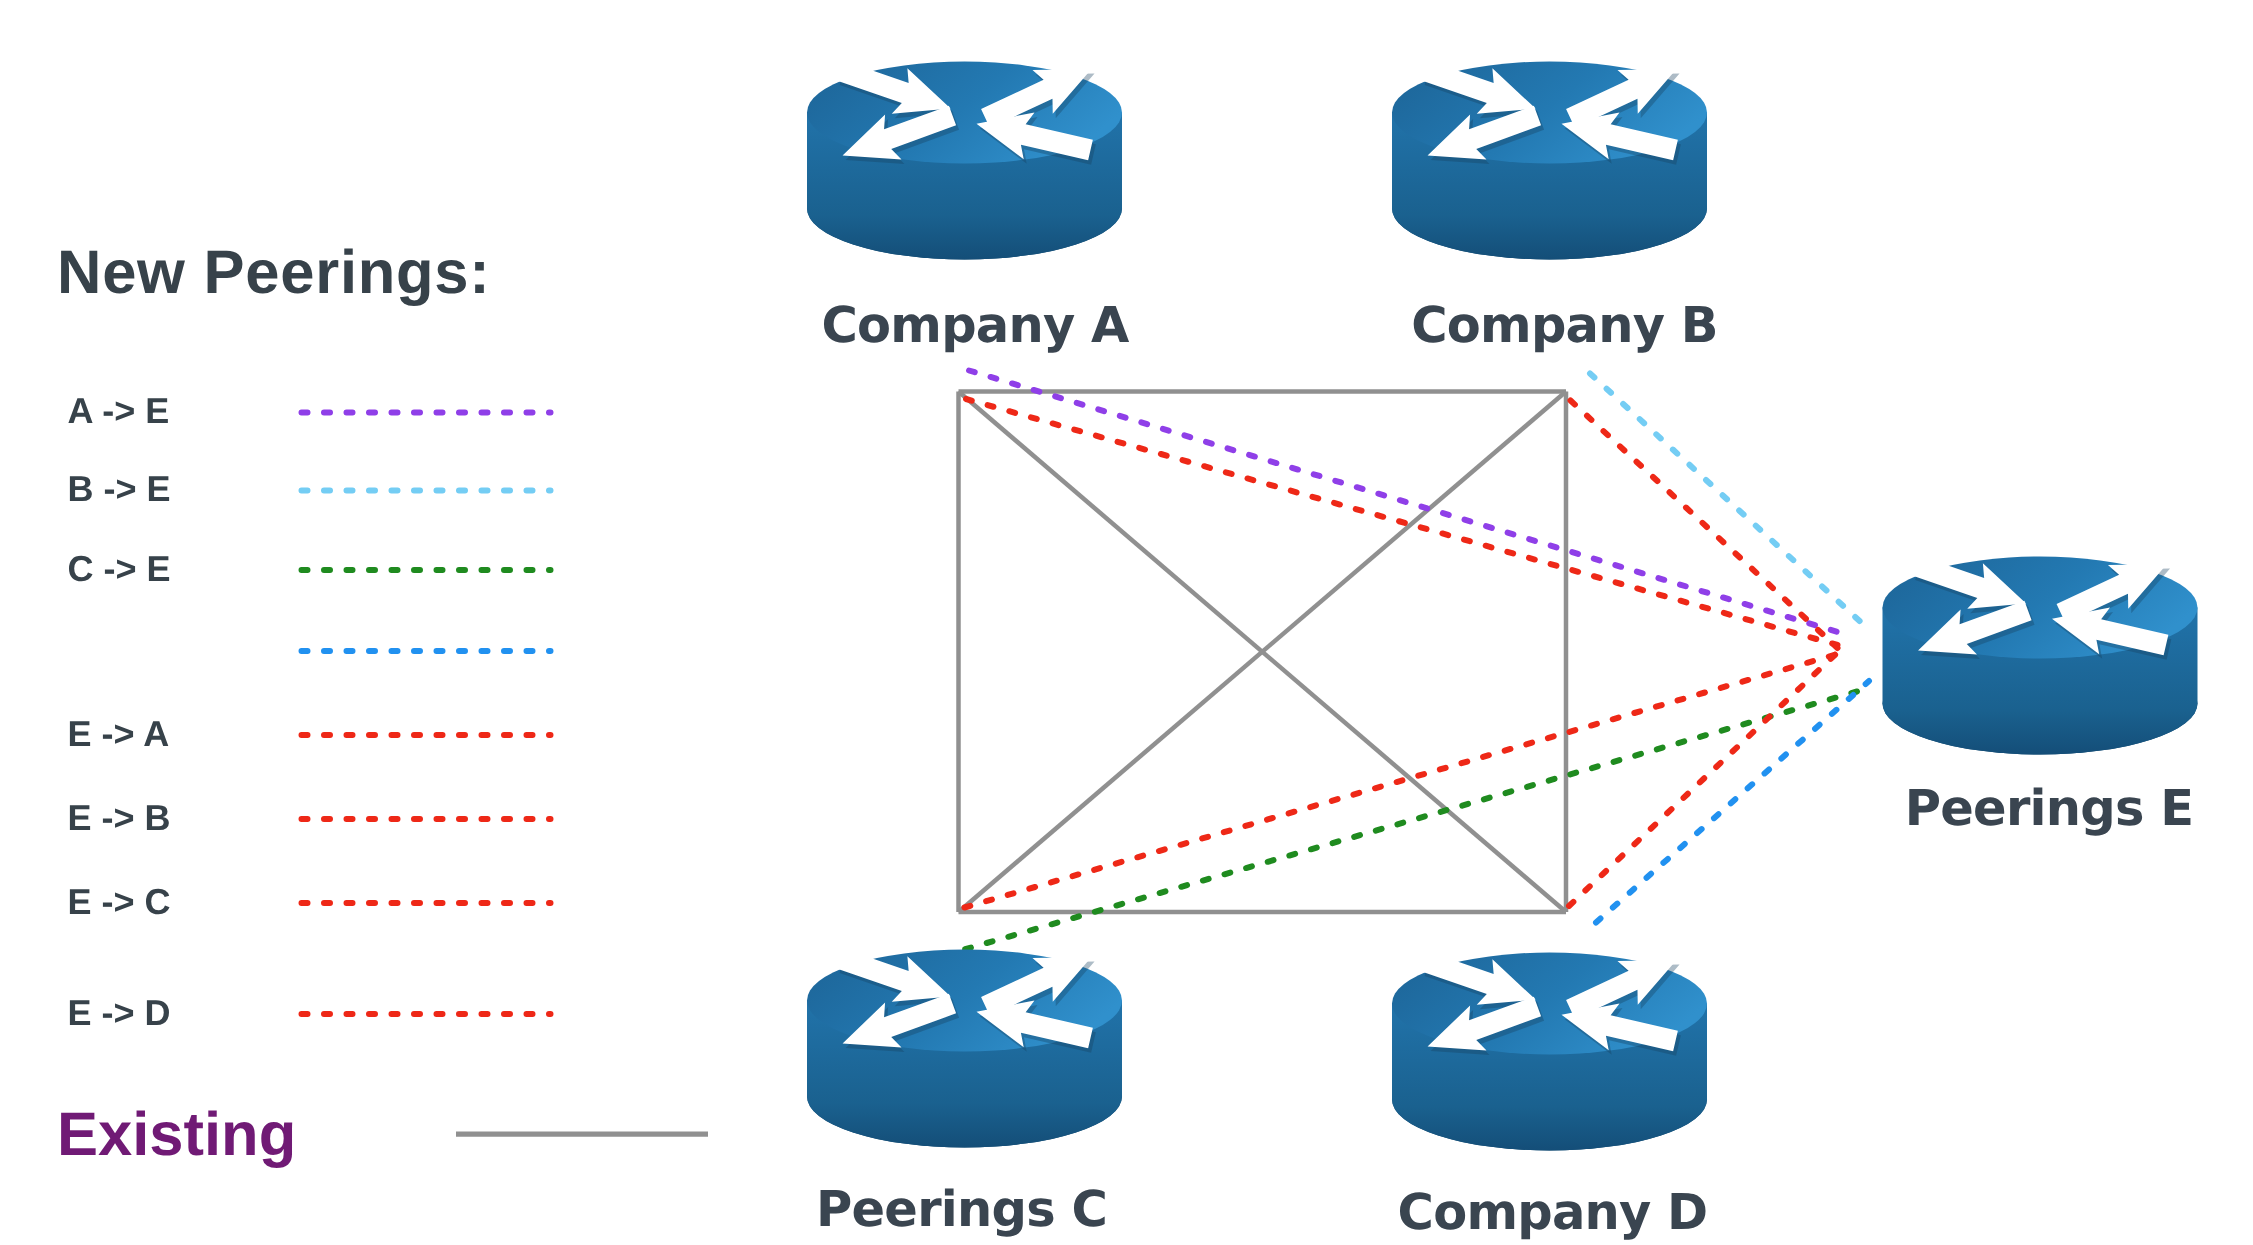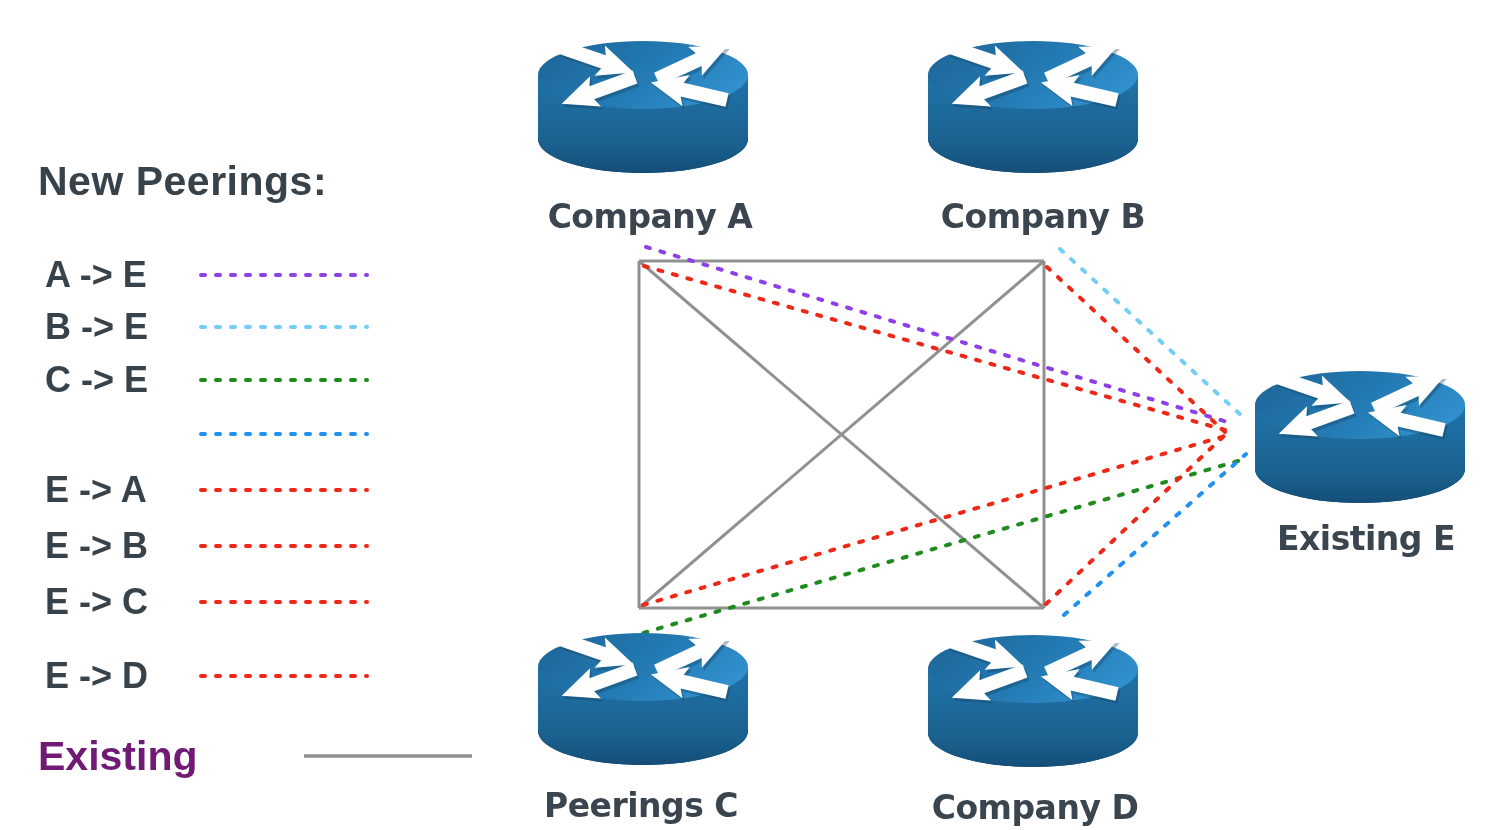--- a/index.html
+++ b/index.html
@@ -11,21 +11,21 @@
   svg.diagram { position:absolute; left:0; top:0; }
 
   
   .legend-title {
     position:absolute; left:38px; top:138px;
     font-size:41px; font-weight:bold; color:#37424a; letter-spacing:0.5px;
     white-space:nowrap;
   }
   .lrow { position:absolute; left:45px; height:44px; width:400px; display:flex; align-items:center; }
   .lrow .txt {
-    font-size:36px; font-weight:bold; color:#37424a; width:150px; white-space:nowrap;
+    font-size:24px; font-weight:bold; color:#37424a; width:150px; white-space:nowrap;
   }
   .lrow svg { position:absolute; left:152px; top:50%; margin-top:-4px; display:block; }
   .existing-row { position:absolute; left:38px; top:710px; height:52px; width:470px; display:flex; align-items:center; }
   .existing-row .txt { font-size:41px; font-weight:bold; color:#701a75; white-space:nowrap; }
   .existing-row svg { position:absolute; left:264px; top:50%; margin-top:-3px; display:block; }
 
   
   .node-label {
     position:absolute; transform:translateX(-50%);
     font-family:"DejaVu Sans", sans-serif;
@@ -155,15 +155,15 @@
     <span class="txt">Existing</span>
     <svg width="172" height="6">
       <line x1="2" y1="3" x2="170" y2="3" stroke-width="3.5" stroke="#909090"></line>
     </svg>
   </div>
 
   <div class="node-label" style="left:1043px; top:177px">Company B</div>
   <div class="node-label" style="left:650px;  top:177px">Company A</div>
   <div class="node-label" style="left:641px;  top:766px">Peerings C</div>
   <div class="node-label" style="left:1035px; top:768px">Company D</div>
-  <div class="node-label" style="left:1366px; top:499px">Existing E</div>
+  <div class="node-label" style="left:1366px; top:499px">Peerings E</div>
 
 </div>
 
 </body></html>

